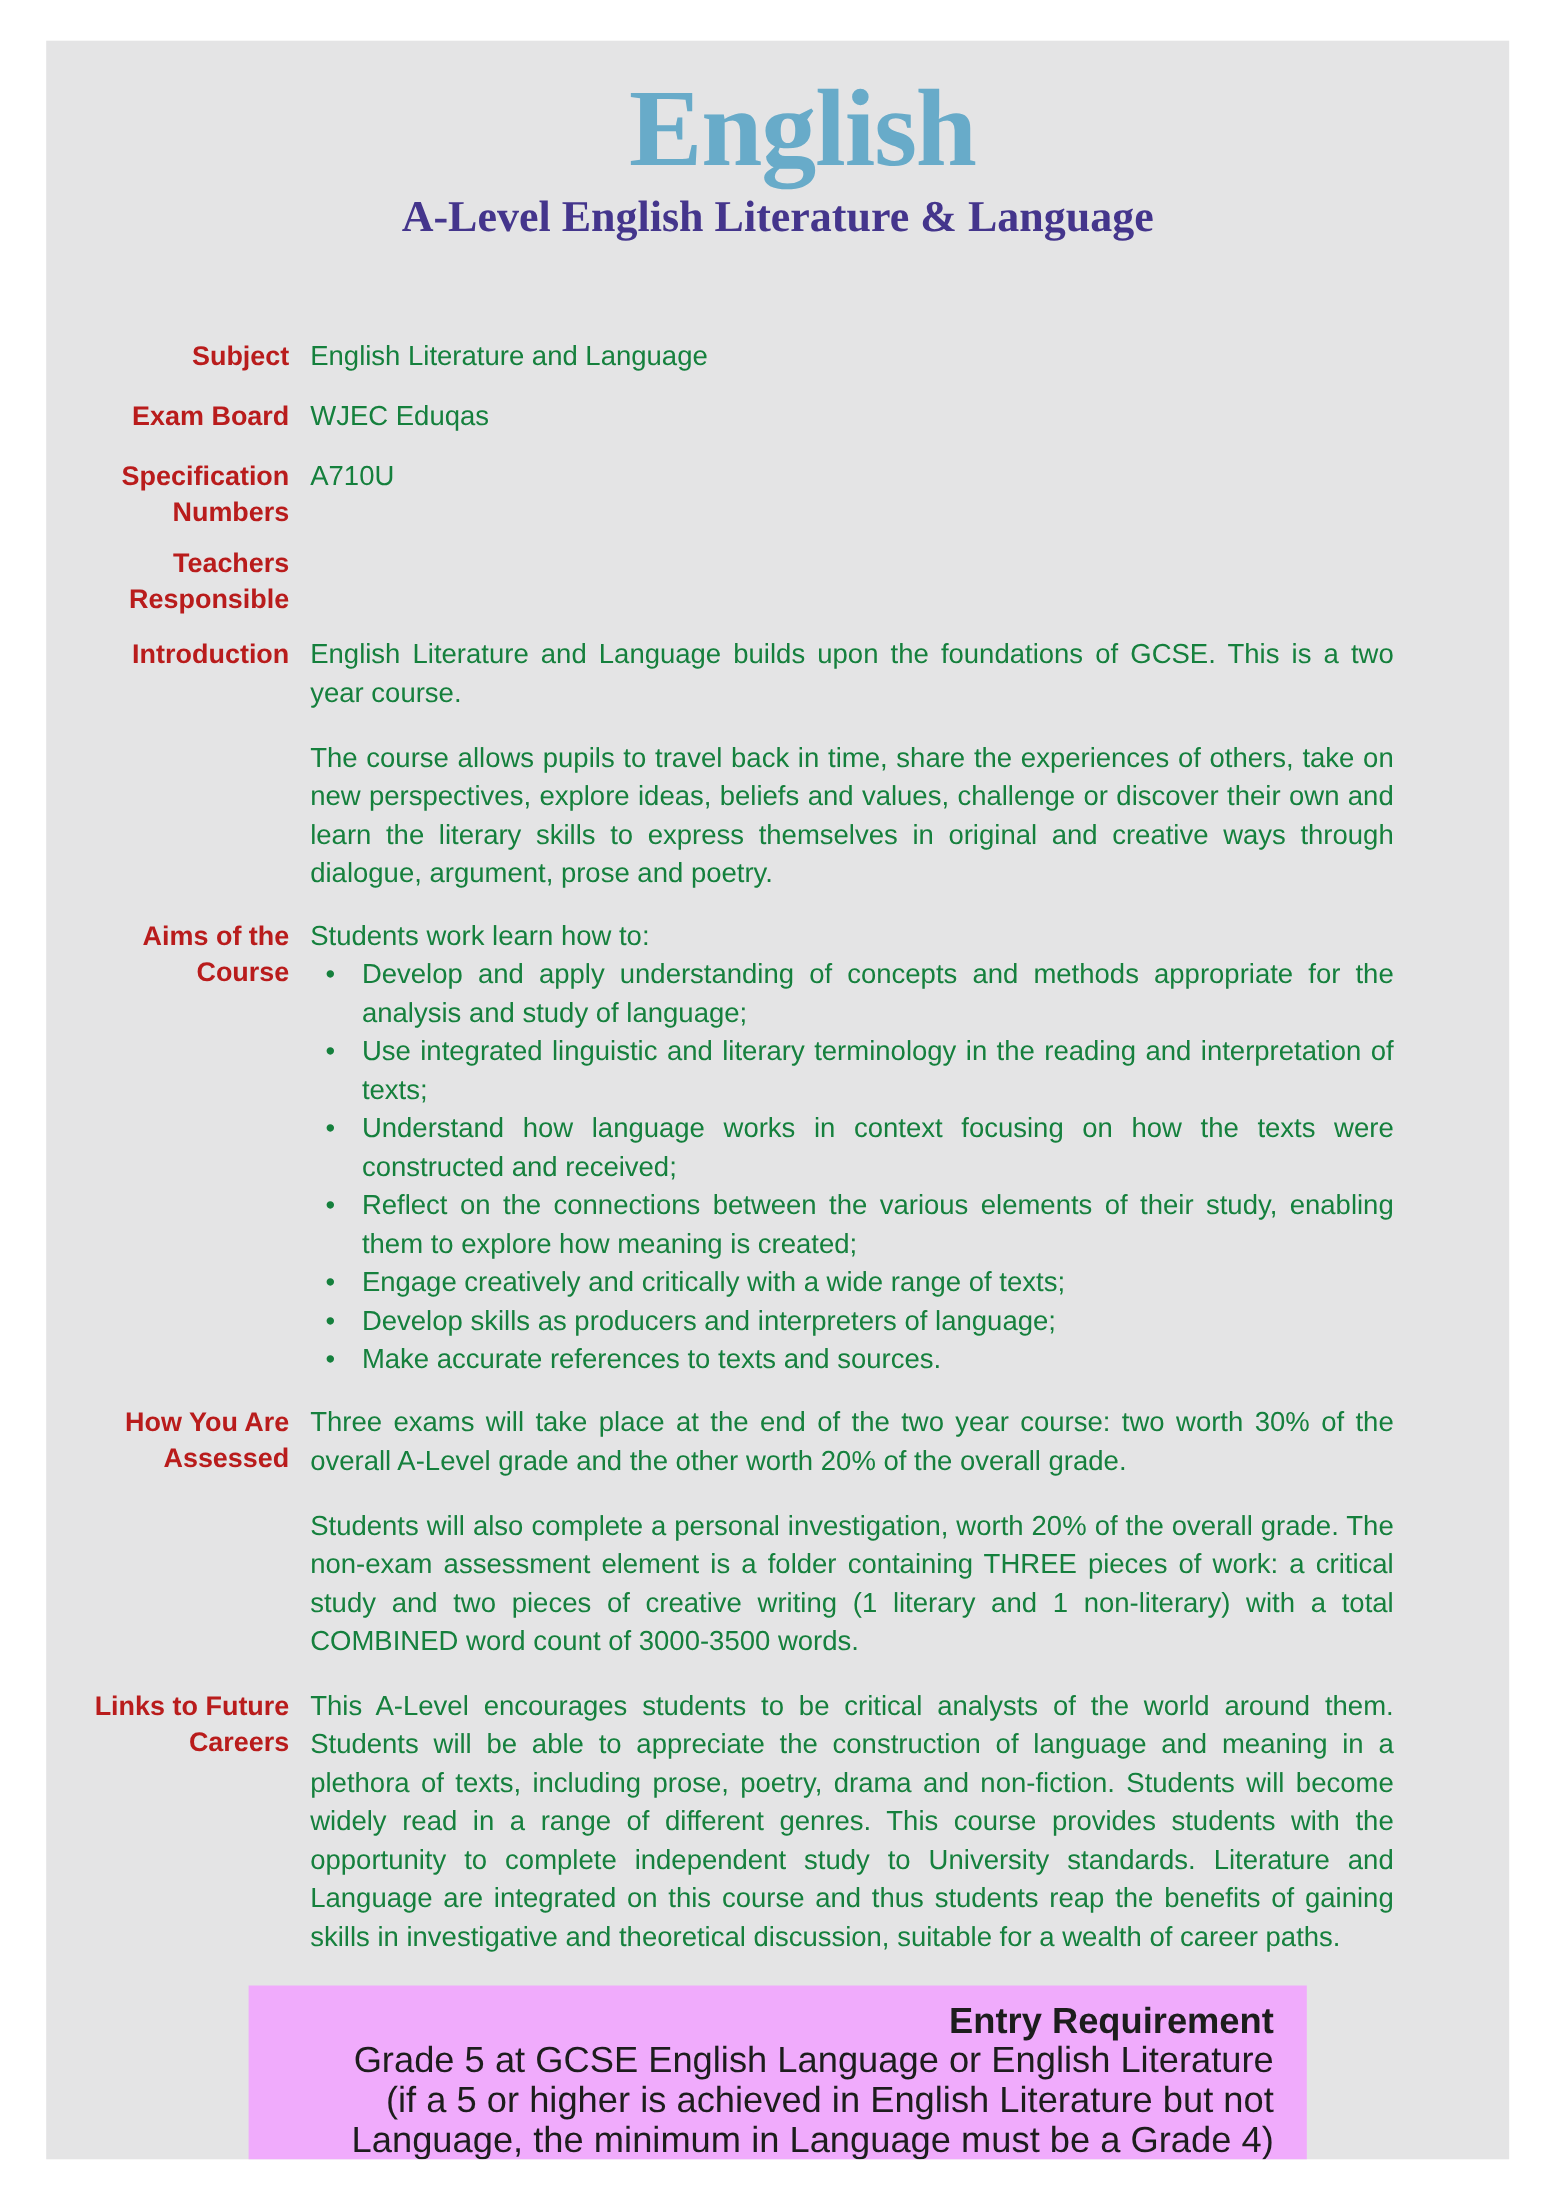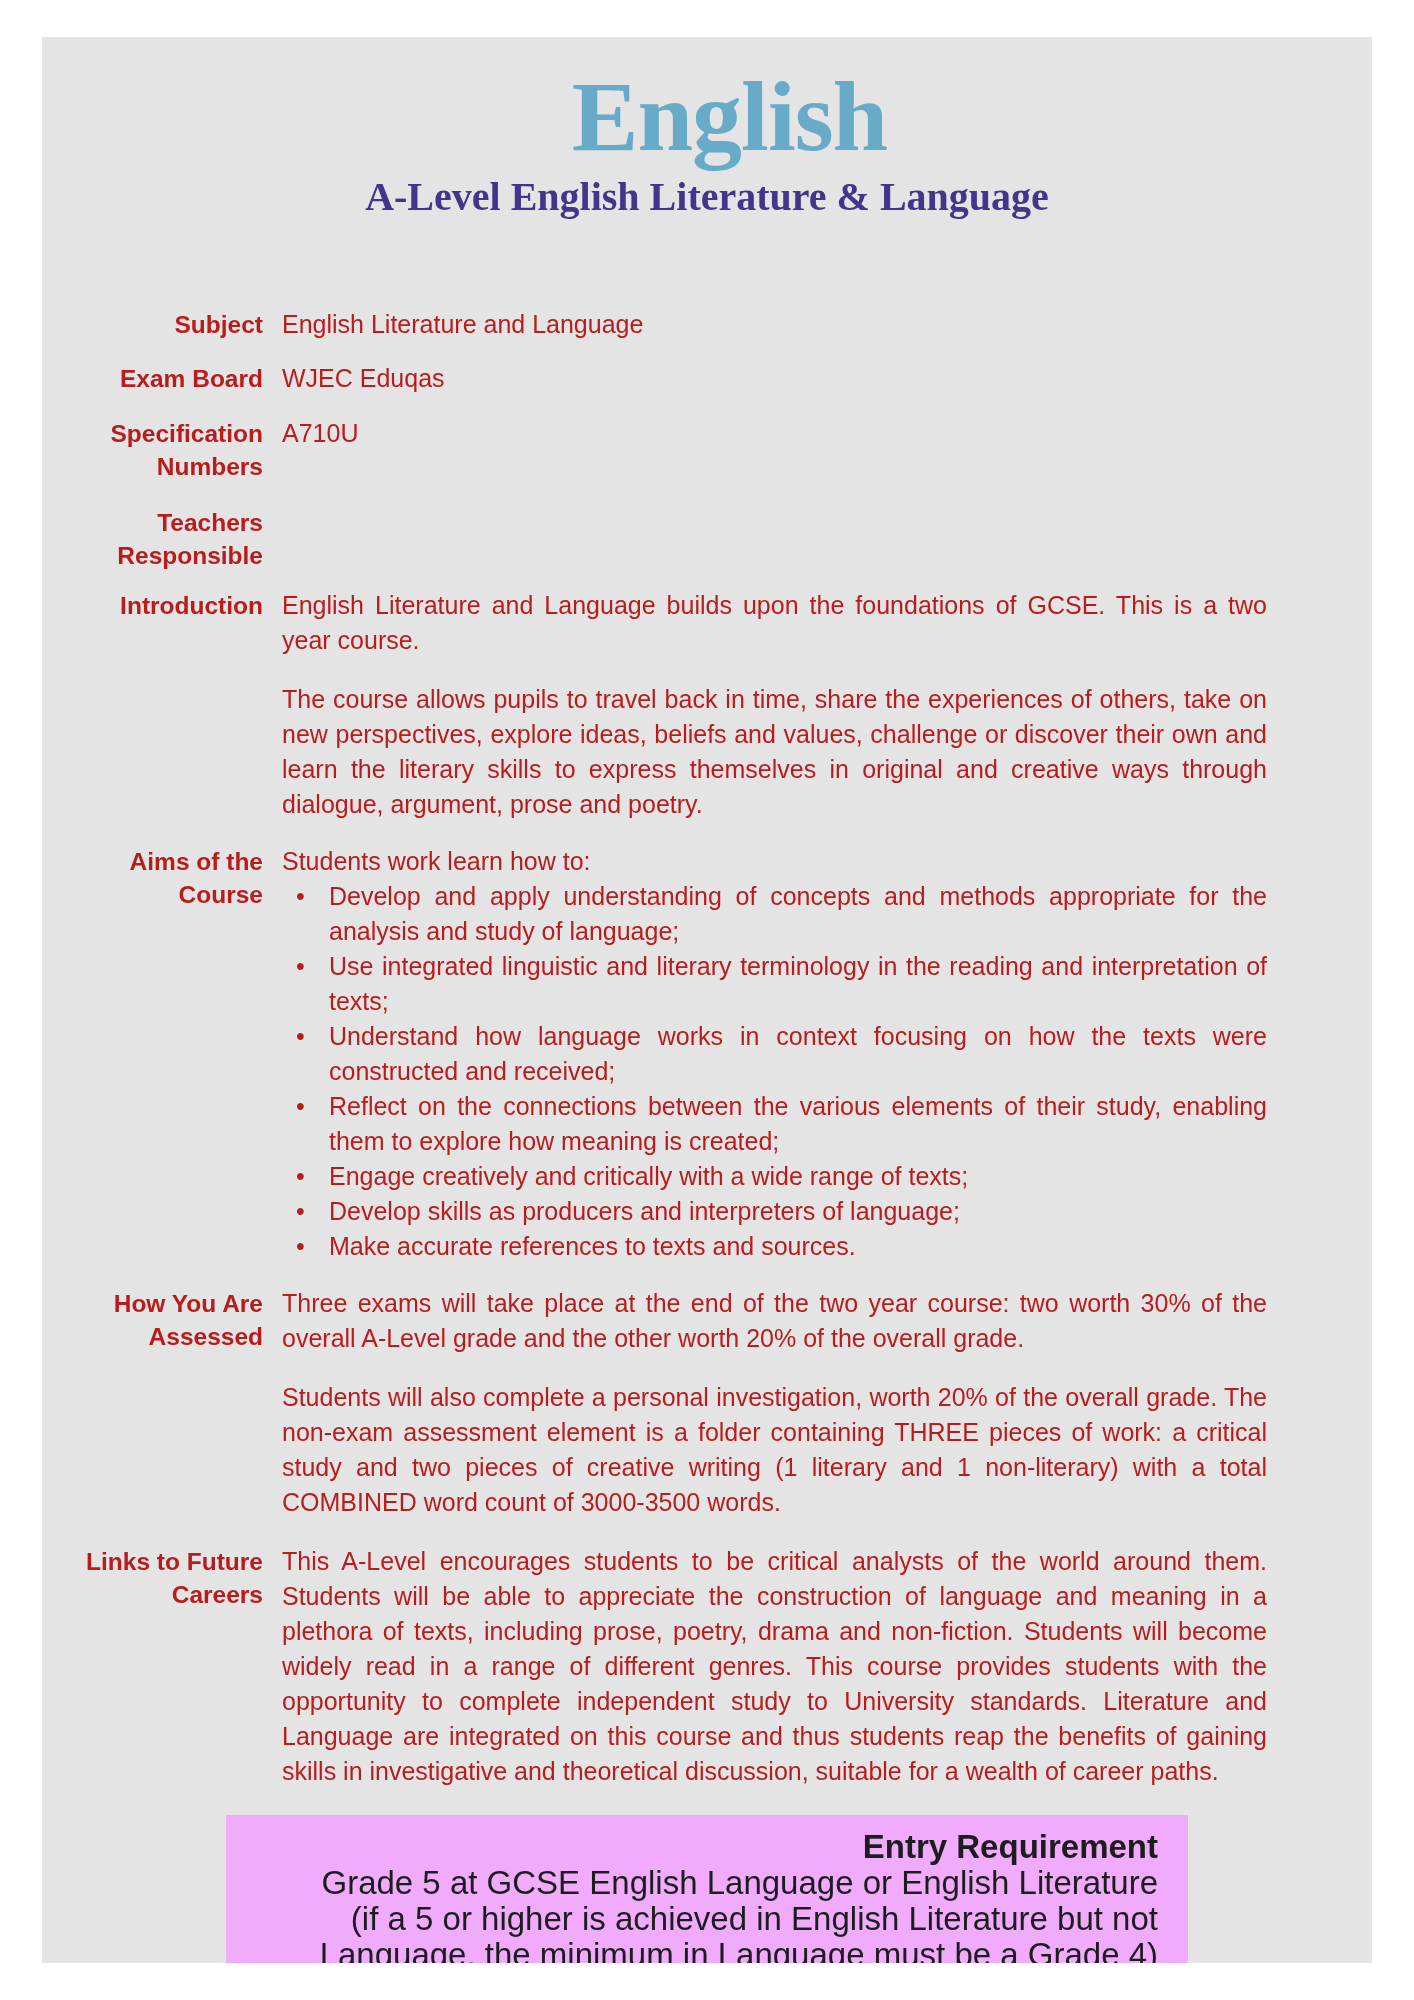--- a/index.html
+++ b/index.html
@@ -54,38 +54,38 @@
     margin-top: 86px;
   }
   .row {
     display: grid;
     grid-template-columns: 221px 985px;
     column-gap: 19px;
     align-items: start;
   }
   .row-subject       { margin-bottom: 19px; }
   .row-exam-board    { margin-bottom: 20px; }
-  .row-specification { margin-bottom: 22px; }
+  .row-specification { margin-bottom: 12px; }
   .row-teachers      { margin-bottom: 16px; }
   .row-introduction  { margin-bottom: 22px; }
   .row-aims          { margin-bottom: 22px; }
   .row-assessed      { margin-bottom: 24px; }
   .row-careers       { margin-bottom: 0; }
   .label {
     font-weight: bold;
     font-size: 24.5px;
     line-height: 33px;
     color: #b91c1c;
     text-align: right;
     padding-top: 1px;
   }
   .value {
     font-size: 25px;
     line-height: 35px;
-    color: #b91c1c;
+    color: #15803d;
     text-align: justify;
   }
   .value p {
     margin: 0 0 24px 0;
   }
   .value p:last-child {
     margin-bottom: 0;
   }
   .aims-list {
     list-style: none;

